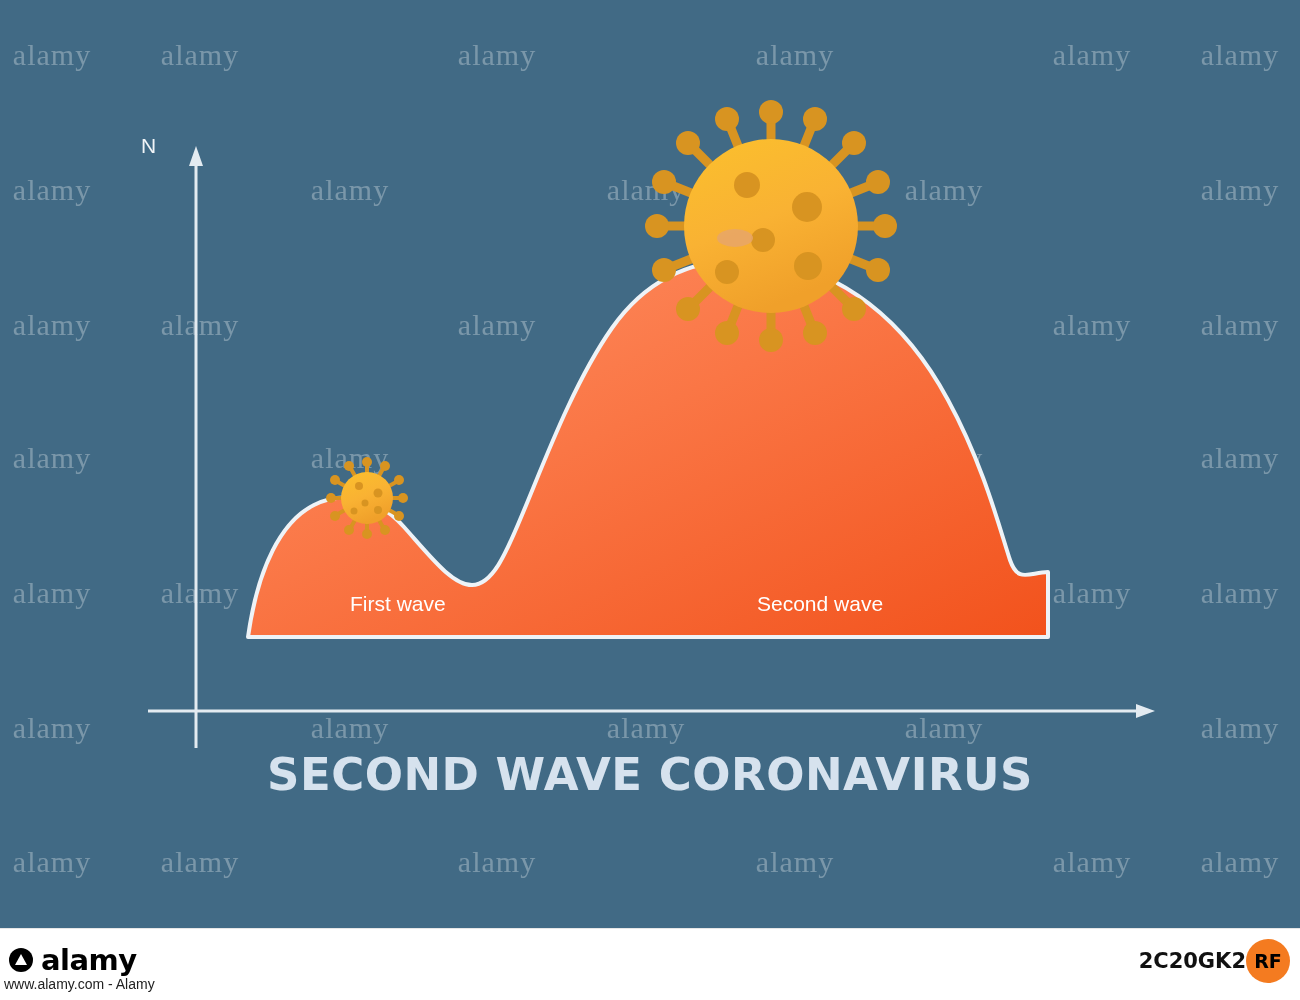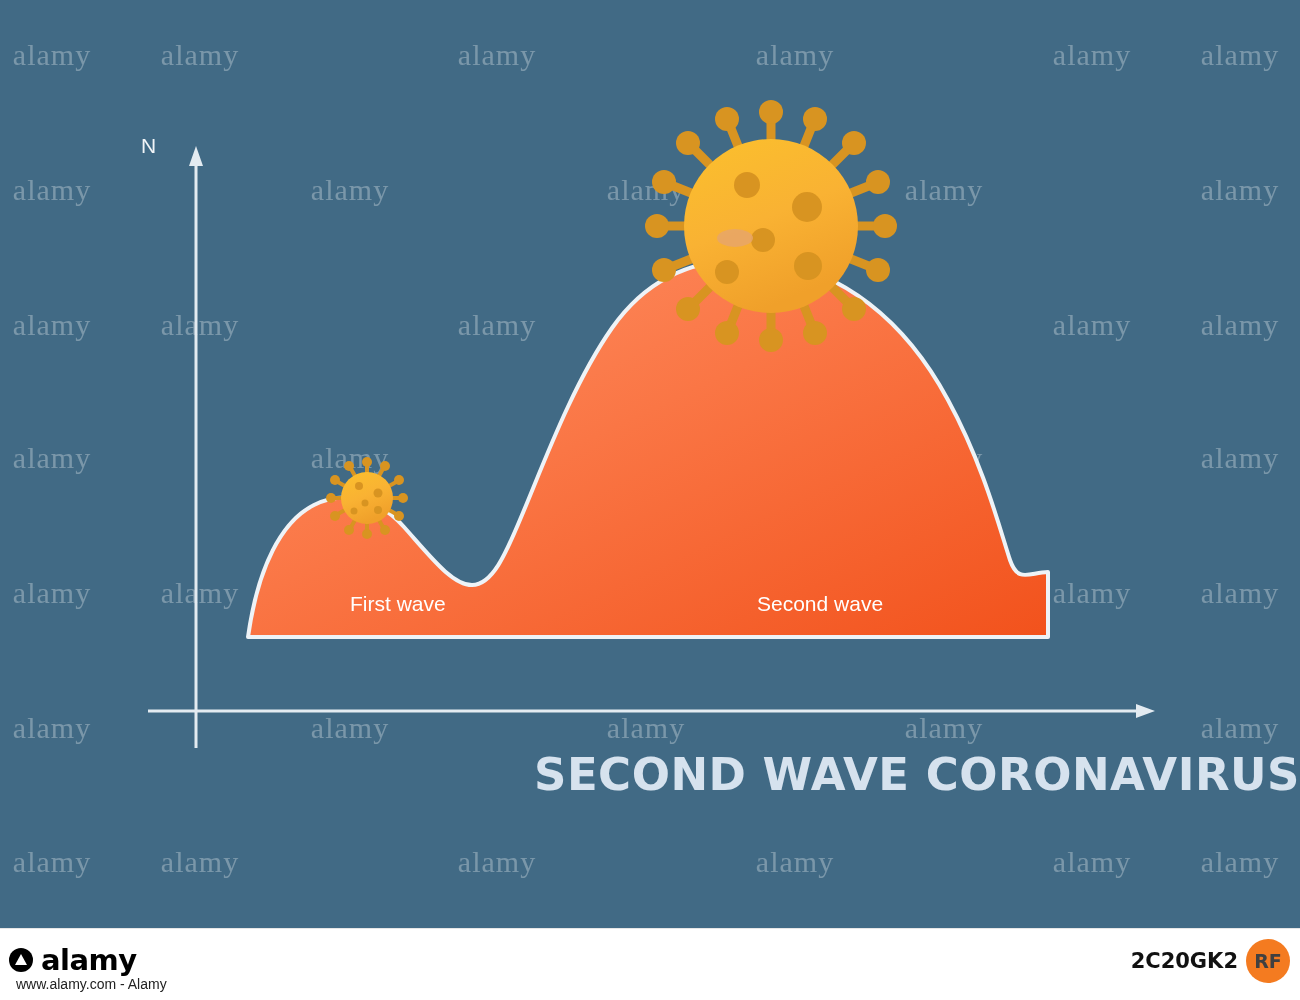--- a/index.html
+++ b/index.html
@@ -77,21 +77,21 @@
     white-space: nowrap;
   }
   .wave-label.first { left: 314px; top: 592px; margin-left: 36px; }
   .wave-label.second { left: 757px; top: 592px; text-align: center; }
 
   .main-title {
     position: absolute;
     left: 0;
     top: 748px;
     width: 1300px;
-    text-align: right;
+    text-align: center;
     color: #d6e2ee;
     font-family: "DejaVu Sans", sans-serif;
     font-weight: bold;
     font-size: 45px;
     letter-spacing: 0.5px;
   }
 
   
   .footer {
     position: absolute;
@@ -112,47 +112,46 @@
   }
   .alamy-logo {
     font-family: "DejaVu Sans", sans-serif;
     font-weight: bold;
     font-size: 29px;
     color: #000000;
     letter-spacing: -0.5px;
   }
   .footer-caption {
     position: absolute;
-    left: 16px;
+    left: 4px;
     top: 47px;
     font-size: 14px;
     color: #222222;
     font-family: "Liberation Sans", sans-serif;
   }
   .footer-right {
     position: absolute;
     right: 10px;
     top: 10px;
     display: flex;
     align-items: center;
-    gap: 8px;
   }
   .ref-code {
     font-family: "DejaVu Sans", sans-serif;
     font-weight: bold;
     font-size: 21px;
     color: #111111;
     letter-spacing: 0px;
   }
   .rf-badge {
     width: 44px;
     height: 44px;
     border-radius: 50%;
     background: #f47b20;
-    color: #404040;
+    color: #000000;
     display: flex;
     align-items: center;
     justify-content: center;
     font-family: "DejaVu Sans", sans-serif;
     font-weight: bold;
     font-size: 19px;
   }
 </style>
 </head>
 <body>

